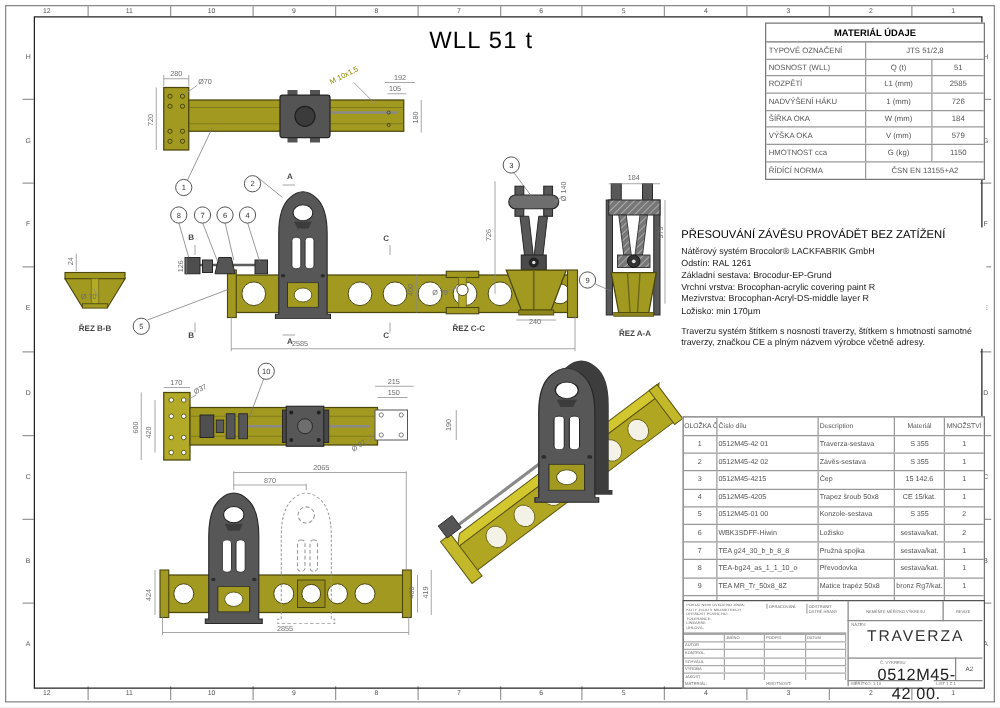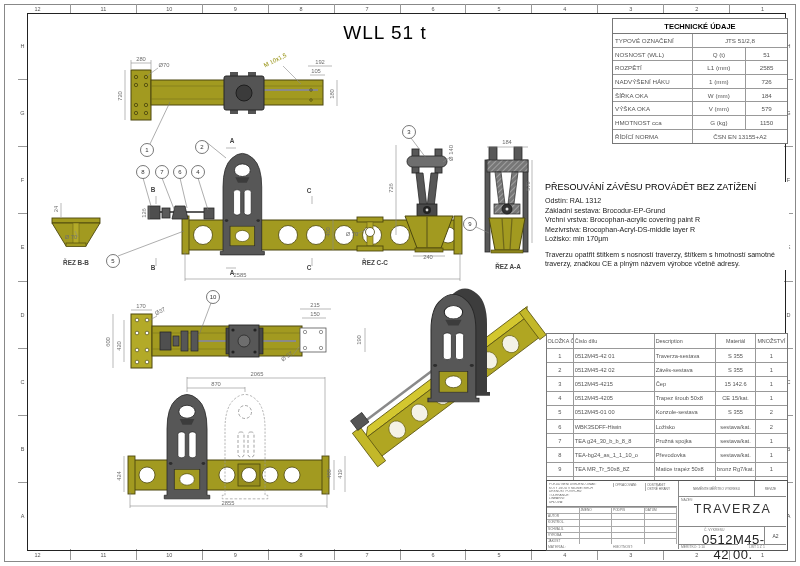--- a/index.html
+++ b/index.html
@@ -462,21 +462,21 @@
         <g>
           <circle cx="213" cy="297" r="6.5" fill="#fff" stroke="#555" stroke-width="0.8"></circle>
           <text x="213" y="299.2" class="bal">10</text>
         </g>
       </g>
   </svg>
 
   <div class="main-title">WLL 51 t</div>
 
   <div class="tech" id="tech-table">
-    <div class="t-title">TECHNICKÉ ÚDAJE</div>
+    <div class="t-title">MATERIÁL ÚDAJE</div>
   <div class="t-row">
         <div class="c1">TYPOVÉ OZNAČENÍ</div>
         <div class="merged">JTS 51/2,8</div>
       </div>
       <div class="t-row">
         <div class="c1">NOSNOST (WLL)</div>
         <div class="c2">Q (t)</div>
         <div class="c3">51</div>
       </div>
       <div class="t-row">
@@ -506,27 +506,28 @@
       </div>
       <div class="t-row">
         <div class="c1">ŘÍDÍCÍ NORMA</div>
         <div class="merged">ČSN EN 13155+A2</div>
       </div>
     </div>
 
   <div class="notes">
     <div class="warn">PŘESOUVÁNÍ ZÁVĚSU PROVÁDĚT BEZ ZATÍŽENÍ</div>
     <div id="note-lines">
-        <div class="nline">Odstín:  RAL 1312</div>
+        <div class="nline">Nátěrový systém Brocolor® LACKFABRIK GmbH</div>
+        <div class="nline">Odstín:  RAL 1261</div>
         <div class="nline">Základní sestava: Brocodur-EP-Grund</div>
         <div class="nline">Vrchní vrstva:   Brocophan-acrylic covering paint R</div>
         <div class="nline">Mezivrstva:      Brocophan-Acryl-DS-middle layer R</div>
         <div class="nline">Ložisko:  min 170µm</div>
       </div>
-    <div class="para">Traverzu opatřit štítkem s nosností traverzy, štítkem s hmotností samotné traverzy, značkou CE a plným názvem výrobce včetně adresy.</div>
+    <div class="para">Traverzu systém štítkem s nosností traverzy, štítkem s hmotností samotné traverzy, značkou CE a plným názvem výrobce včetně adresy.</div>
   </div>
 
   <div class="bom" id="bom-table">
       <div class="b-row b-head">
         <div class="bc0">POLOŽKA Č.</div>
         <div class="bc1">Číslo dílu</div>
         <div class="bc2">Description</div>
         <div class="bc3">Materiál</div>
         <div class="bc4">MNOŽSTVÍ</div>
       </div>

